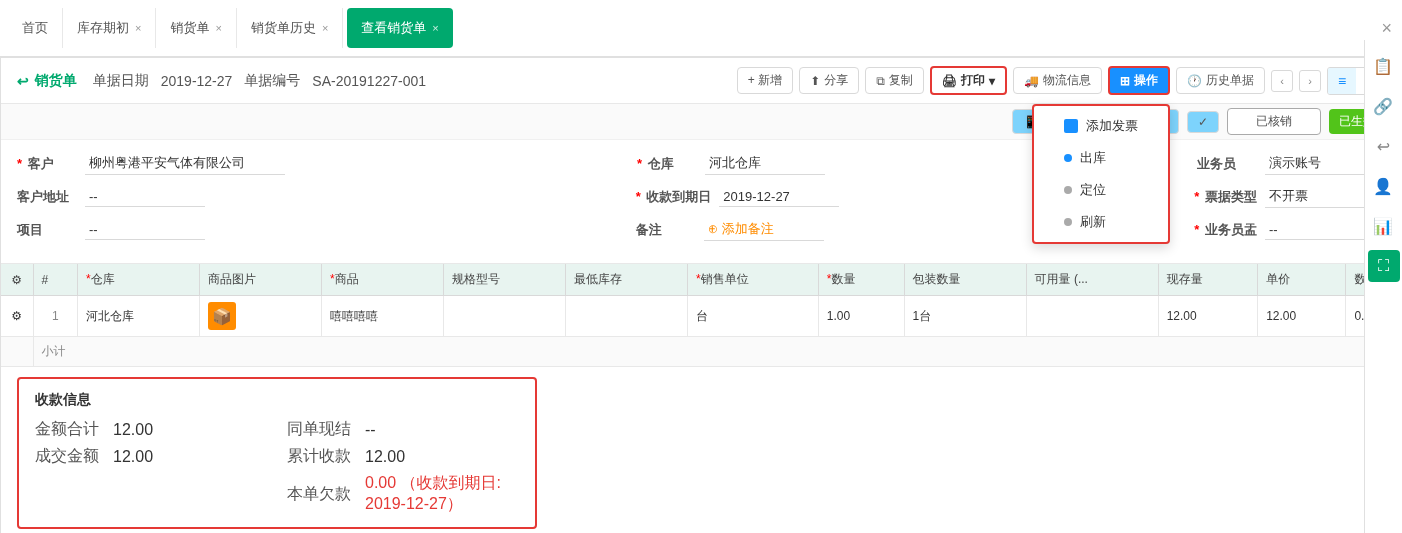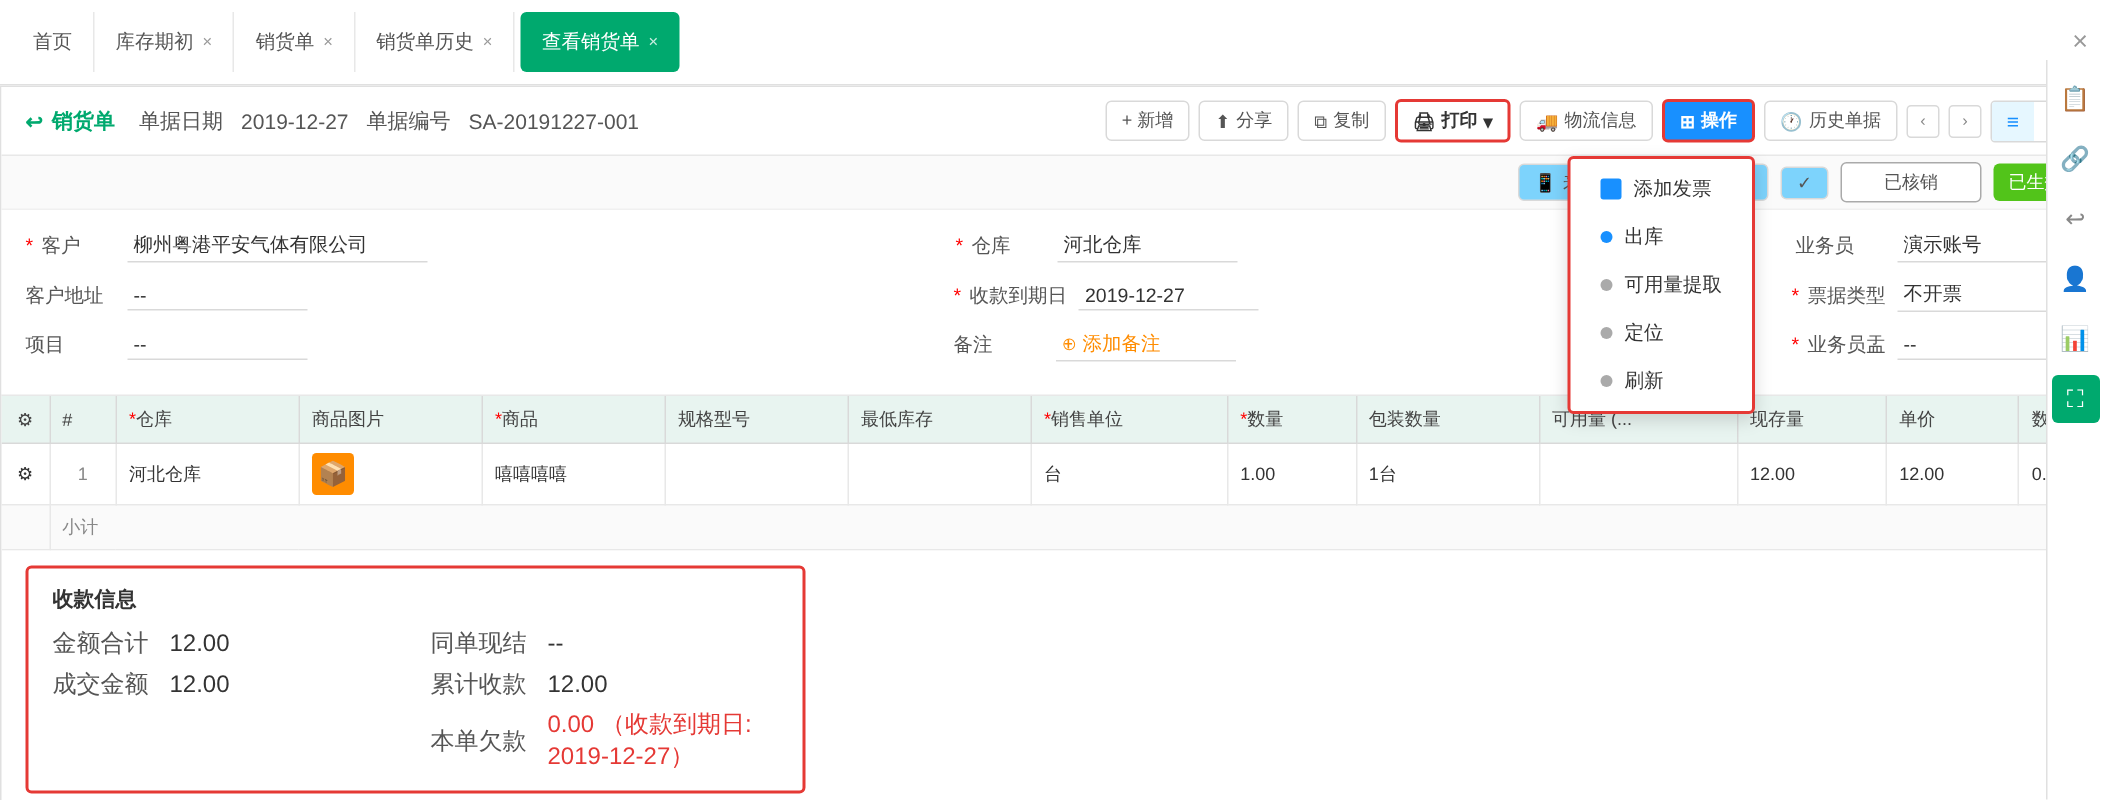--- a/index.html
+++ b/index.html
@@ -59,21 +59,21 @@
     .status-btn {
       display: flex; align-items: center; gap: 4px; padding: 3px 10px;
       border: 1px solid #d9d9d9; border-radius: 4px; background: #7dd3fc;
       font-size: 12px; cursor: pointer; color: #555;
     }
 
     
     .form-area { padding: 12px 16px; background: #fff; }
     .form-row { display: flex; align-items: center; margin-bottom: 10px; gap: 0; }
     .form-field { display: flex; align-items: center; flex: 1; gap: 8px; }
-    .form-label { color: #555; white-space: nowrap; min-width: 60px; }
+    .form-label { color: #555; white-space: nowrap; min-width: 60px; font-weight: bold; }
     .required-star { color: #f00; margin-right: 2px; }
     .form-value { color: #333; border-bottom: 1px solid #d9d9d9; min-width: 120px; padding: 2px 4px; }
     .form-value.wide { min-width: 200px; }
     .business-label { margin-left: auto; display: flex; align-items: center; gap: 8px; color: #555; }
 
     
     .table-wrap { overflow-x: auto; border-top: 1px solid #e8e8e8; }
     table { width: 100%; border-collapse: collapse; font-size: 12px; }
     thead tr { background: #e8f4f0; }
     th {
@@ -124,21 +124,21 @@
     .sidebar-icon.green { background: #00a96e; color: #fff; border-radius: 4px; }
 
     
     .dropdown-menu {
       position: absolute; top: 38px; right: 0; background: #fff;
       border: 2px solid #e53935; border-radius: 4px; box-shadow: 0 4px 12px rgba(0,0,0,0.15);
       z-index: 100; min-width: 120px; padding: 4px 0;
     }
     .dropdown-item {
       display: flex; align-items: center; gap: 8px;
-      padding: 7px 20px; cursor: pointer; font-size: 13px; color: #333;
+      padding: 7px 30px; cursor: pointer; font-size: 13px; color: #333;
       white-space: nowrap;
     }
     .dot { width: 8px; height: 8px; border-radius: 50%; display: inline-block; flex-shrink: 0; }
     .dot-blue { background: #1890ff; }
     .icon-square { width: 14px; height: 14px; background: #1890ff; border-radius: 2px; display: inline-block; flex-shrink: 0; }
     .op-wrapper { position: relative; }
 
     
     .pagination-arrow {
       width: 22px; height: 22px; border: 1px solid #d9d9d9; border-radius: 3px;
@@ -220,24 +220,20 @@
         </button>
 
         <div class="dropdown-menu">
           <div class="dropdown-item">
             <span class="icon-square"></span>
             <span>添加发票</span>
           </div>
           <div class="dropdown-item">
             <span class="dot dot-blue"></span>
             <span>出库</span>
-          </div>
-          <div class="dropdown-item">
-            <span class="dot" style="background:#aaa;"></span>
-            <span>可用量提取</span>
           </div>
           <div class="dropdown-item">
             <span class="dot" style="background:#aaa;"></span>
             <span>定位</span>
           </div>
           <div class="dropdown-item">
             <span class="dot" style="background:#aaa;"></span>
             <span>刷新</span>
           </div>
         </div>

